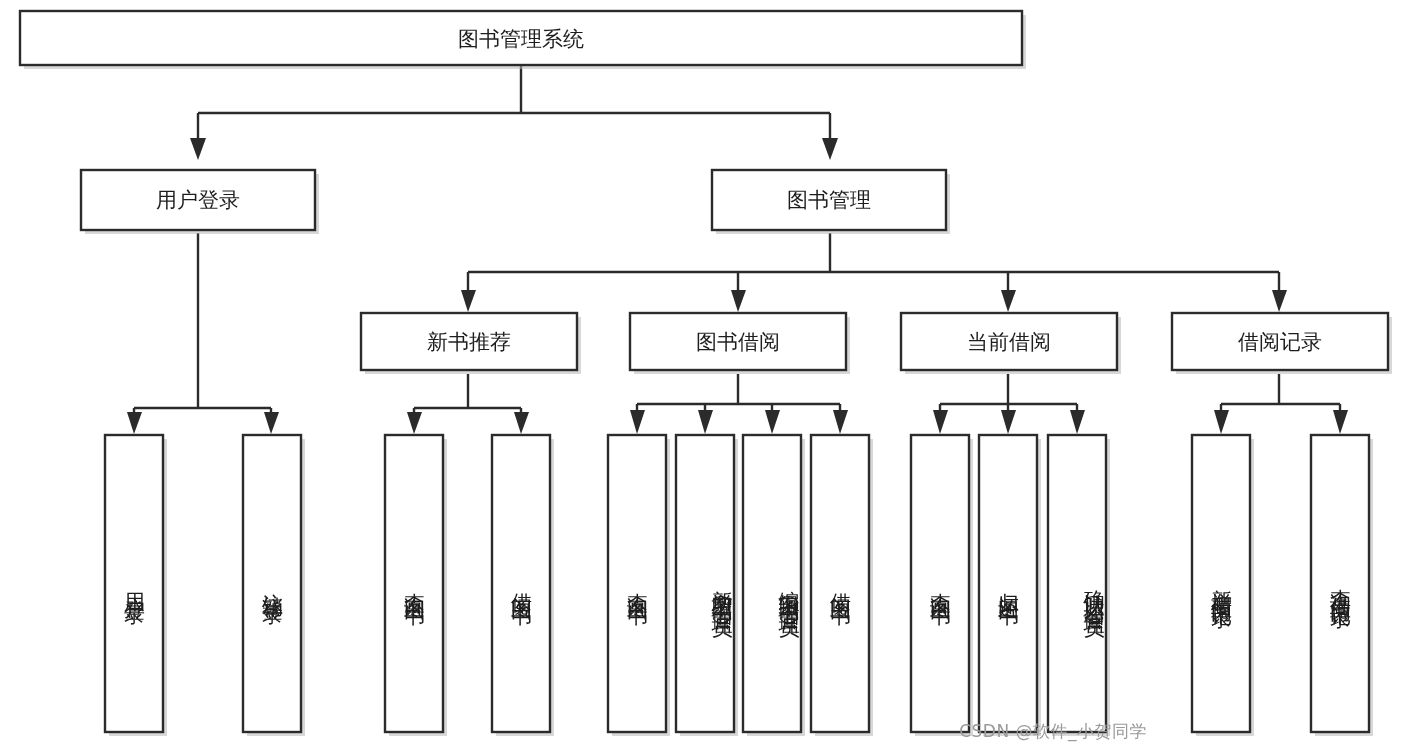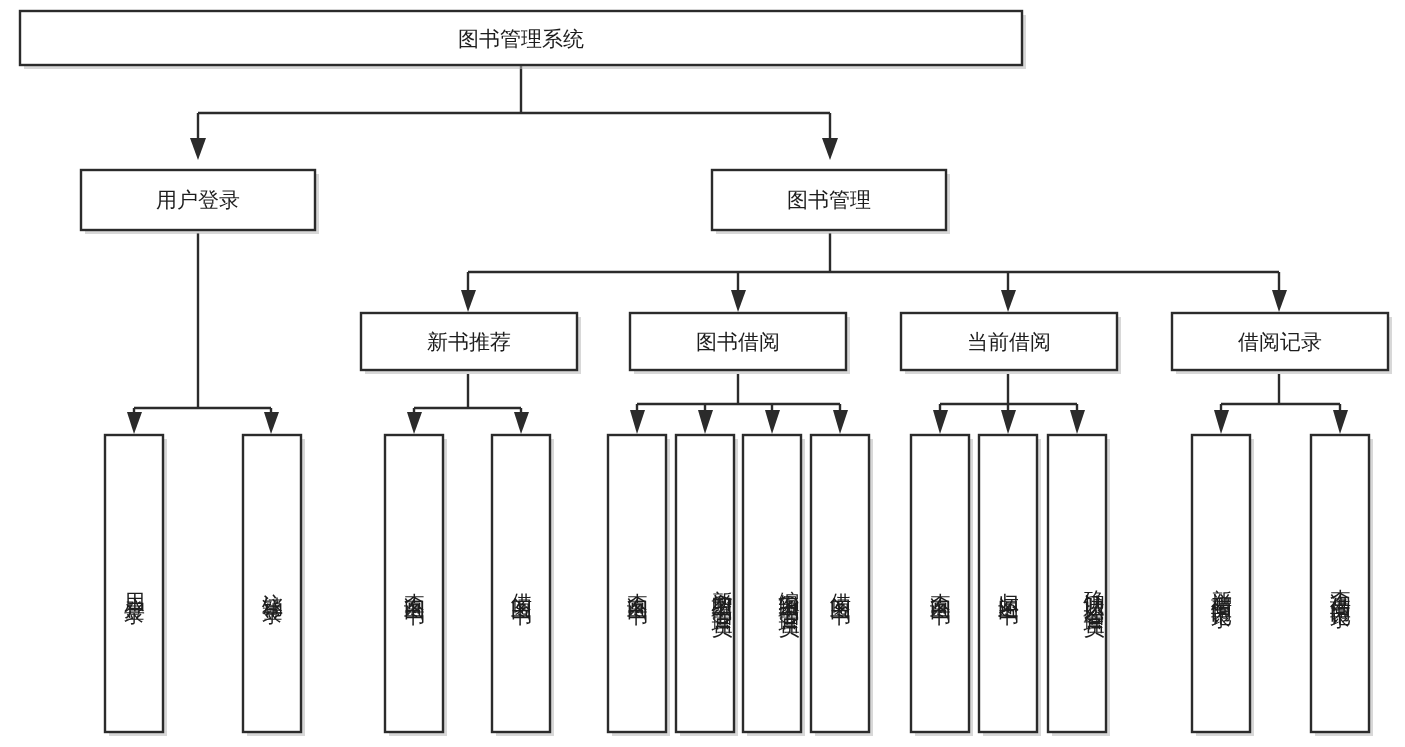--- a/index.html
+++ b/index.html
@@ -255,14 +255,15 @@
   <div class="label-vert" style="left:743px; top:435px; width:58px; height:297px; align-items:flex-start; padding-top:14px; box-sizing:border-box;">编辑图书（管理员）</div>
   <div class="label-vert" style="left:811px; top:435px; width:58px; height:297px;">借阅图书</div>
 
   <div class="label-vert" style="left:911px; top:435px; width:58px; height:297px;">查询图书</div>
   <div class="label-vert" style="left:979px; top:435px; width:58px; height:297px;">归还图书</div>
   <div class="label-vert" style="left:1048px; top:435px; width:58px; height:297px; align-items:flex-start; padding-top:14px; box-sizing:border-box;">确认归还（管理员）</div>
 
   <div class="label-vert" style="left:1192px; top:435px; width:58px; height:297px;">新增借阅记录</div>
   <div class="label-vert" style="left:1311px; top:435px; width:58px; height:297px;">查询借阅记录</div>
 
+  <div class="watermark">CSDN @软件_小贺同学</div>
 
 </div>
 
 </body></html>

